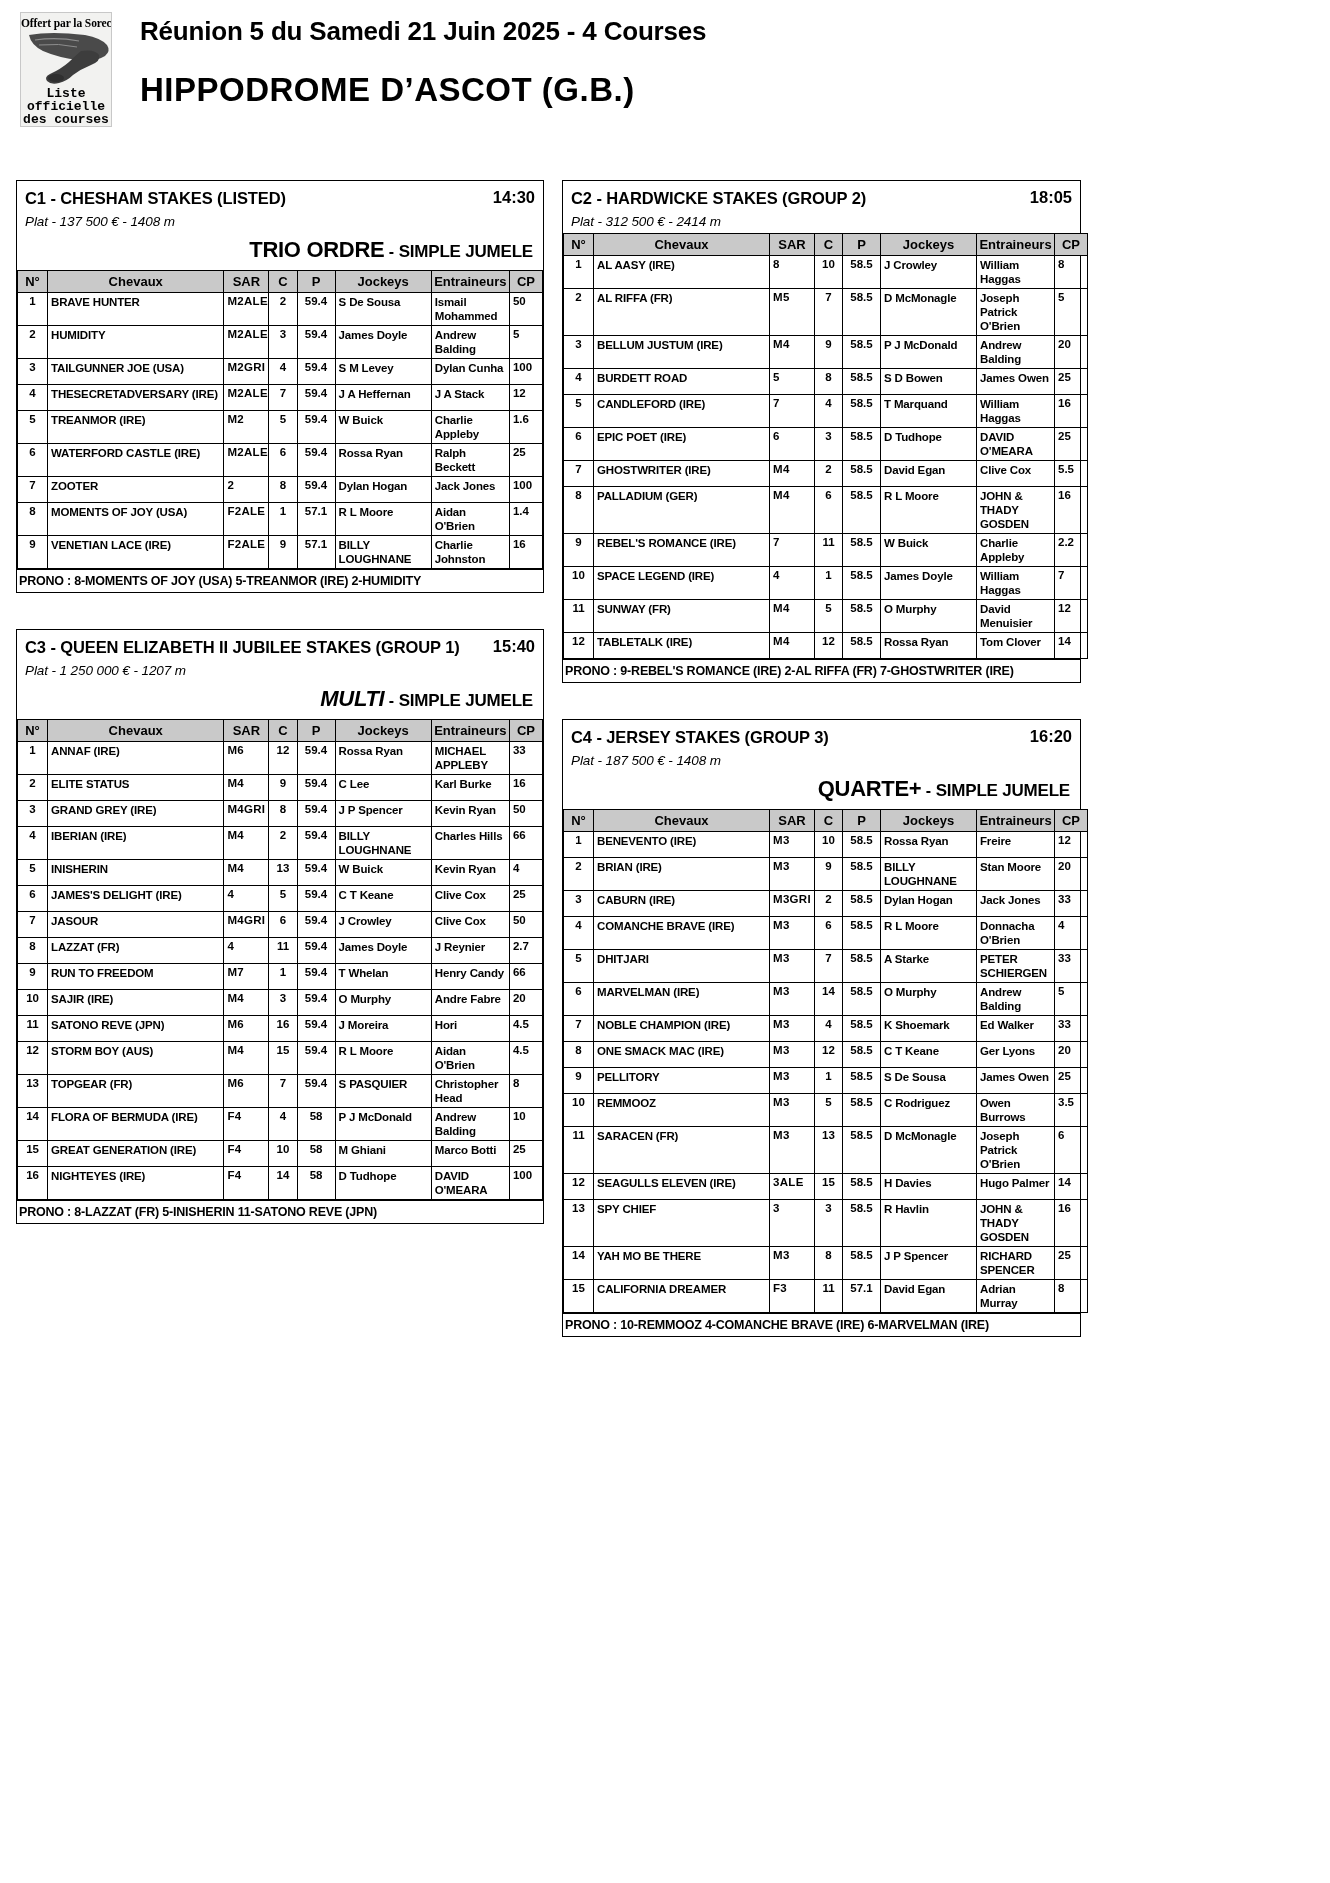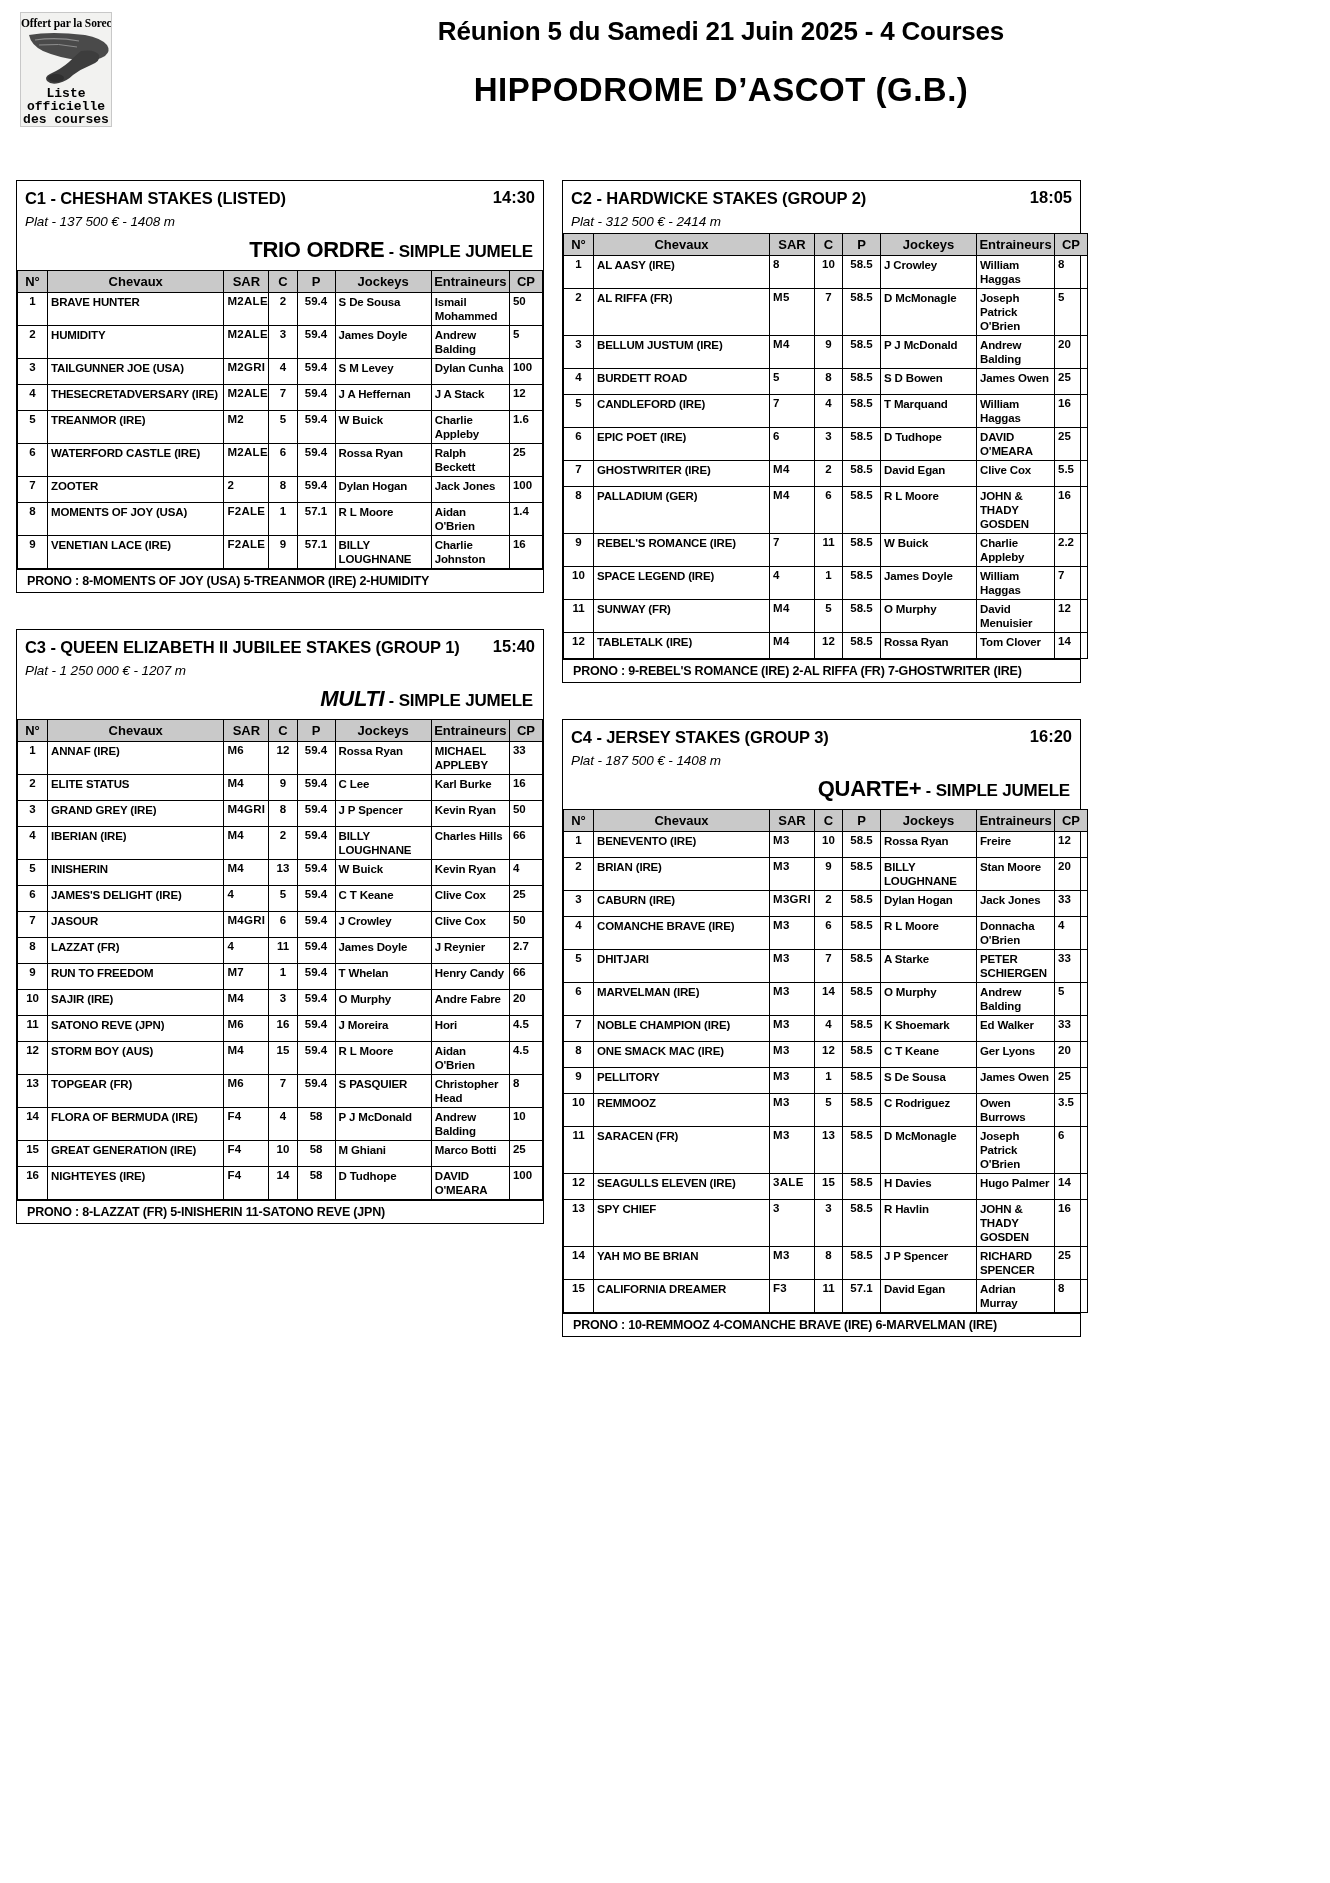--- a/index.html
+++ b/index.html
@@ -45,22 +45,22 @@
   }
   .logo-art svg { display:block; margin: 0 auto; }
   .logo-bot-text {
     font-size: 13px;
     font-weight: bold;
     line-height: 13px;
     font-family: Liberation Mono, monospace;
   }
   .header-titles {
     position: absolute;
-    left: 132px; right: 20px; top: 16px;
-    text-align: center;
+    left: 140px; right: 20px; top: 16px;
+    text-align: left;
   }
   .meeting-title {
     font-size: 26px;
     font-weight: bold;
     letter-spacing: -0.2px;
     white-space: nowrap;
   }
   .hippodrome-title {
     font-size: 33px;
     font-weight: bold;
@@ -183,21 +183,21 @@
     font-weight: bold;
     font-size: 12px;
     letter-spacing: -0.15px;
     line-height: 14px;
   }
   .prono {
     border: 1px solid #000;
     border-top: none;
     font-size: 12.5px;
     font-weight: bold;
-    padding: 4px 10px;
+    padding: 4px 2px;
     letter-spacing: -0.2px;
     white-space: nowrap;
     overflow: hidden;
   }
   .race-gap { height: 36px; }
 
   
   col.w-num   { width: 30px; }
   col.w-horse { width: 176px; }
   col.w-sar   { width: 45px; }
@@ -887,21 +887,21 @@
                 <td class="c-horse">SPY CHIEF</td>
                 <td class="c-sar">3</td>
                 <td class="c-c">3</td>
                 <td class="c-p">58.5</td>
                 <td class="c-jockey">R Havlin</td>
                 <td class="c-trainer">JOHN &amp; THADY GOSDEN</td>
                 <td class="c-cp">16</td>
               </tr>
               <tr class="row-tall">
                 <td class="c-num">14</td>
-                <td class="c-horse">YAH MO BE BRIAN</td>
+                <td class="c-horse">YAH MO BE THERE</td>
                 <td class="c-sar">M3</td>
                 <td class="c-c">8</td>
                 <td class="c-p">58.5</td>
                 <td class="c-jockey">J P Spencer</td>
                 <td class="c-trainer">RICHARD SPENCER</td>
                 <td class="c-cp">25</td>
               </tr>
               <tr class="row-tall">
                 <td class="c-num">15</td>
                 <td class="c-horse">CALIFORNIA DREAMER</td>

